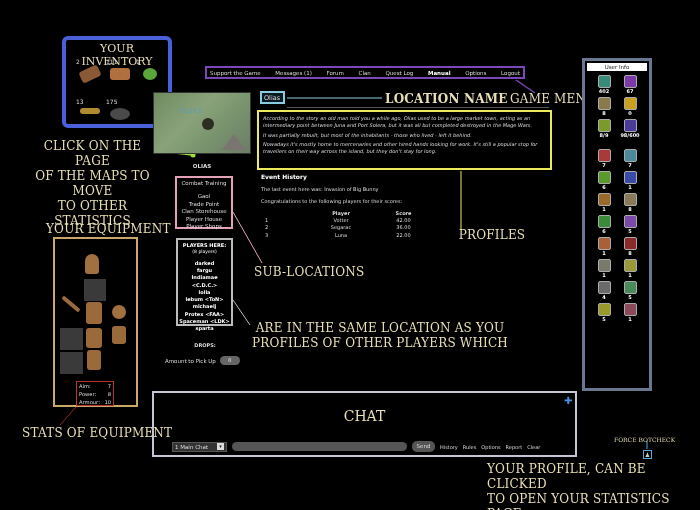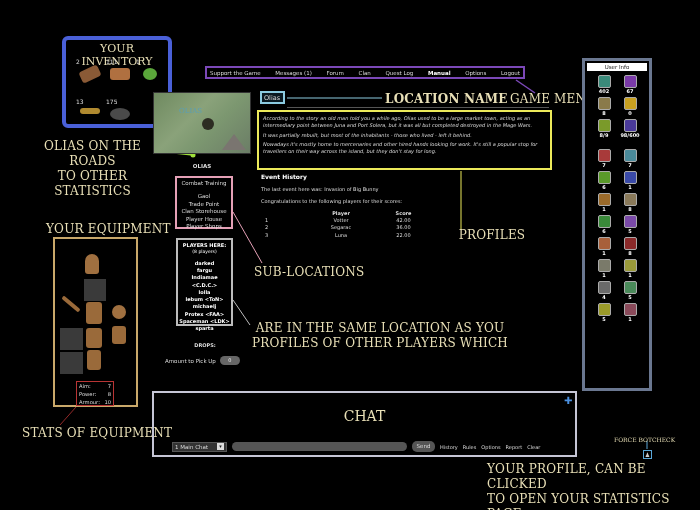--- a/index.html
+++ b/index.html
@@ -121,21 +121,22 @@
     <span class="cnt">13</span>
     <span class="ico" style="background:#b08a30;height:6px;"></span>
   </div>
   <div class="inv-item" style="left:40px;top:58px;">
     <span class="cnt">175</span>
     <span class="ico" style="background:#4a4a4a;border-radius:50%;"></span>
   </div>
 </div>
 
 <div class="abs annot" style="left:25px;top:139px;text-align:center;width:135px;">
-  <div>OLIAS ON THE ROADS</div>
+  <div>CLICK ON THE PAGE</div>
+  <div>OF THE MAPS TO MOVE</div>
   <div>TO OTHER STATISTICS</div>
 </div>
 
 <div id="map" class="abs">
   <div class="mapname">OLIAS</div>
   <div class="castle"></div>
   <div class="mount"></div>
 </div>
 <div id="map-loc-label" class="abs">OLIAS</div>
 

